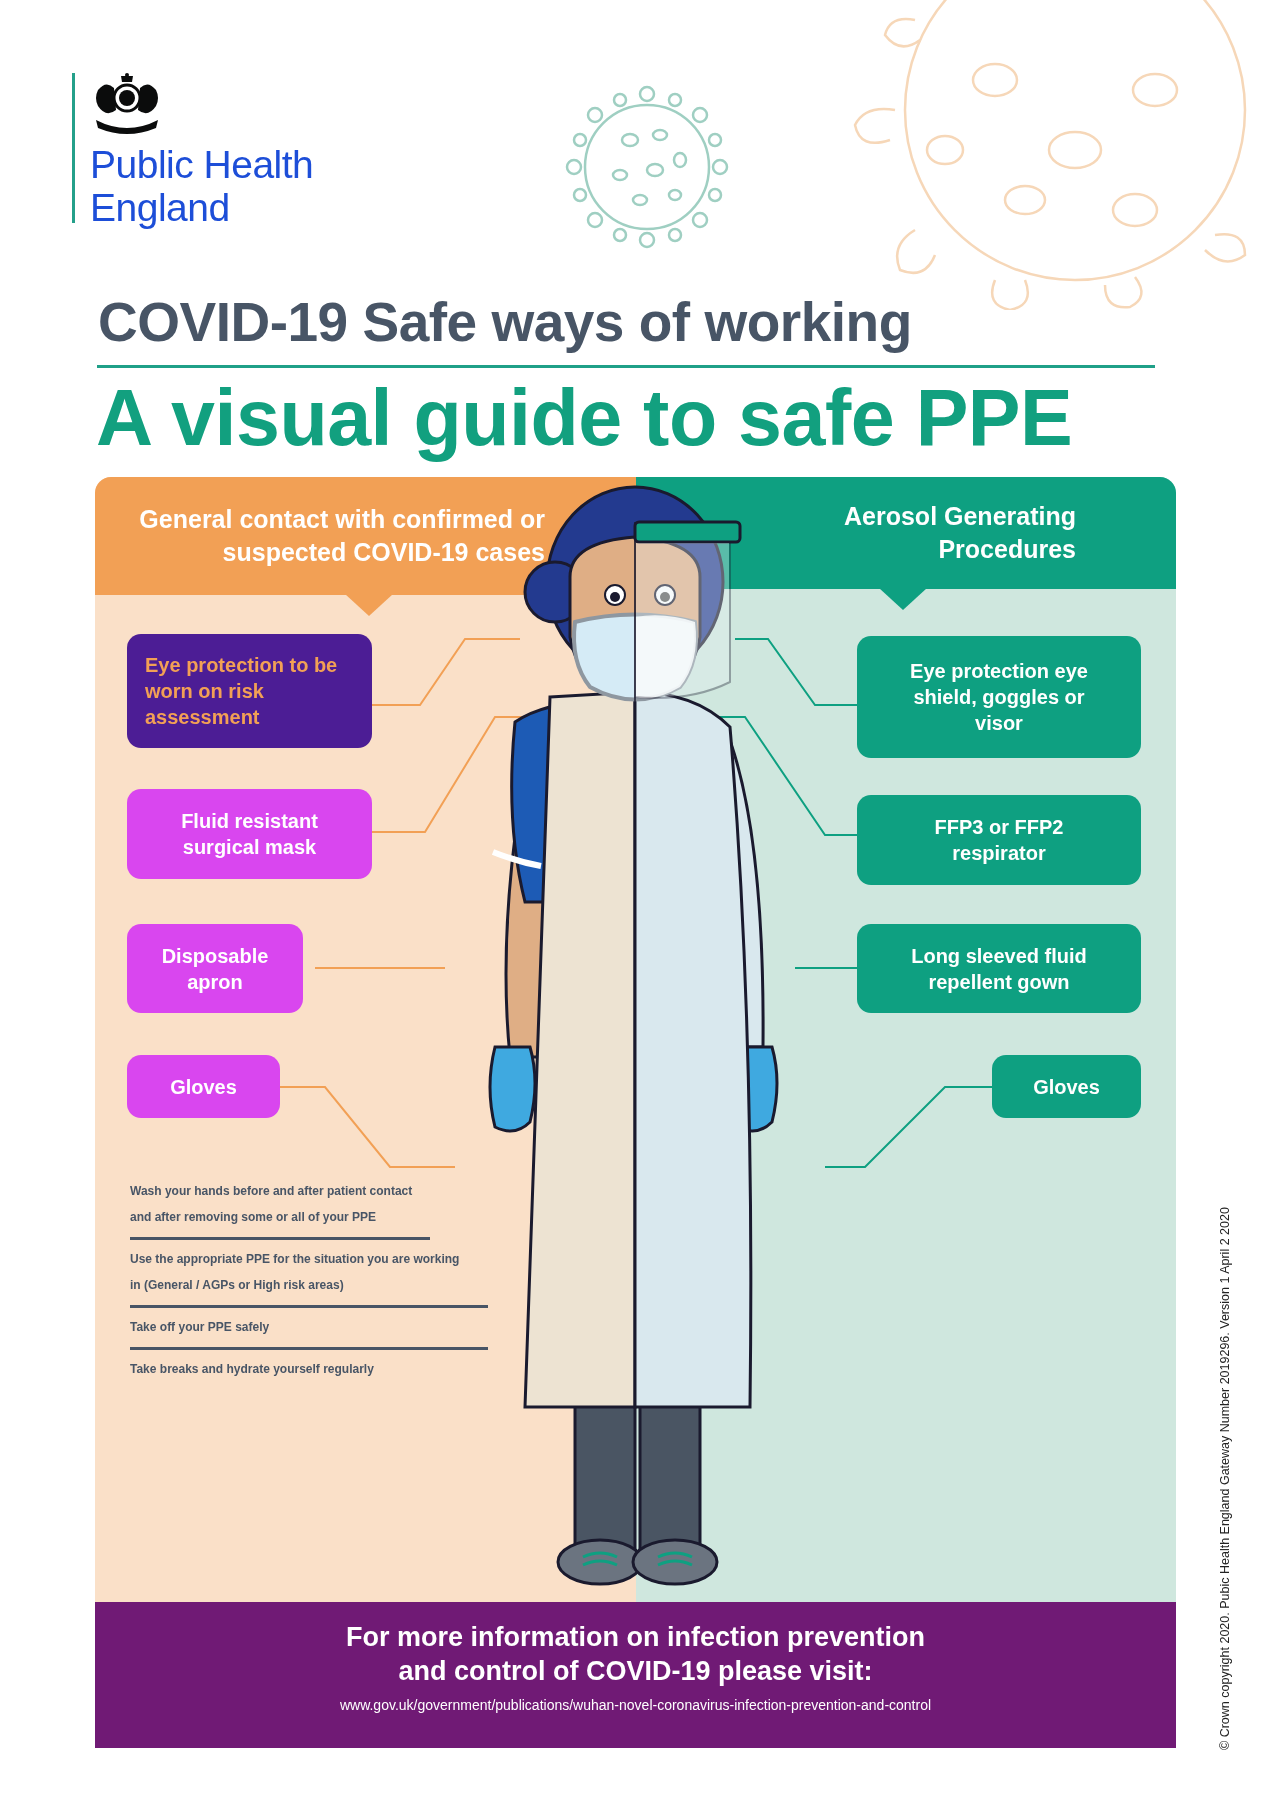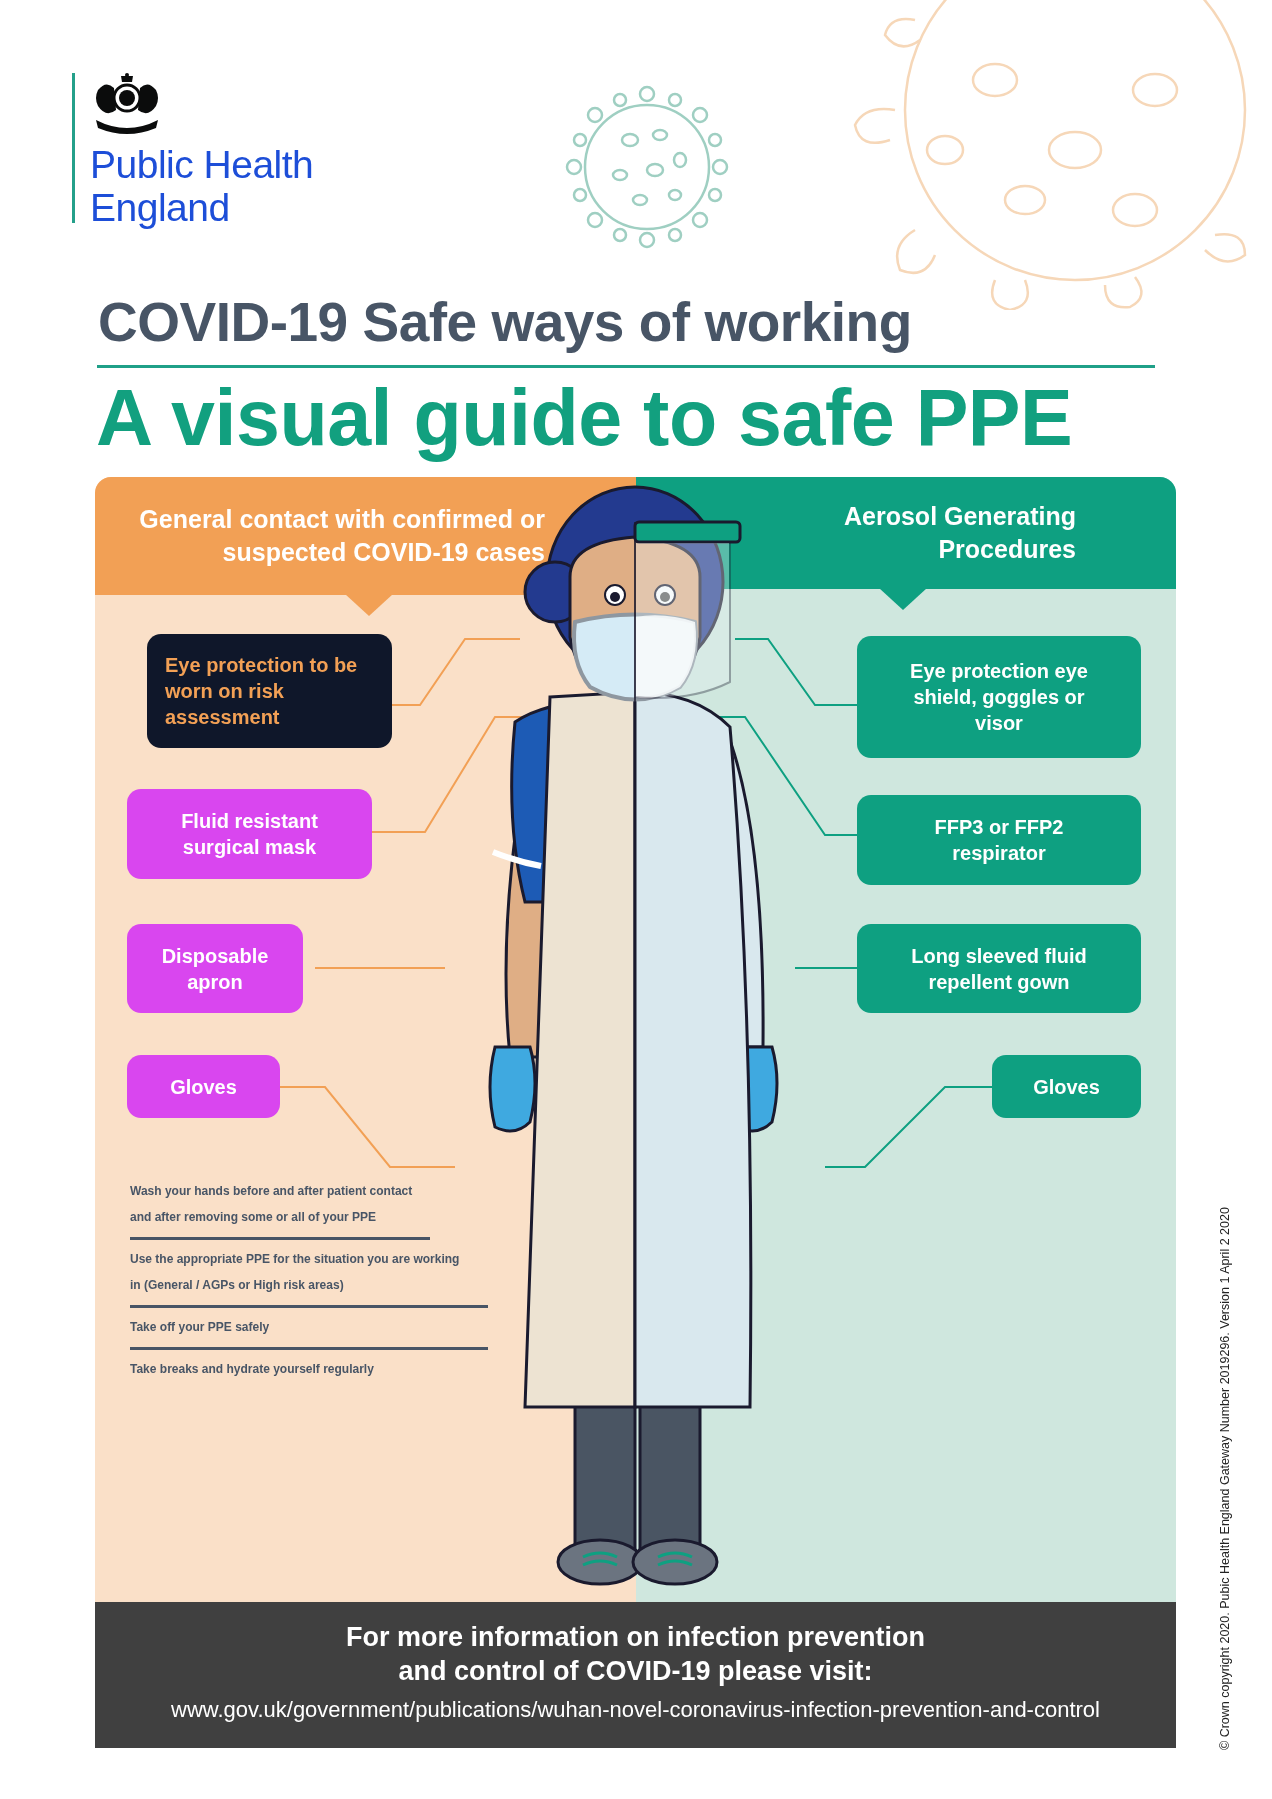--- a/index.html
+++ b/index.html
@@ -31,33 +31,33 @@
   .left-head .head-text { position: absolute; left: 20px; top: 26px; width: 430px; }
   .right-head .head-text { position: absolute; left: 100px; top: 23px; width: 340px; }
   .notch { width: 0; height: 0; border-left: 24px solid transparent; border-right: 24px solid transparent; }
   .notch-left { left: 250px; top: 117px; border-top: 22px solid #f2a055; }
   .notch-right { left: 784px; top: 111px; border-top: 22px solid #0ea081; }
 
   
   .label { display: flex; align-items: center; justify-content: center; text-align: center;
            font-weight: bold; font-size: 20px; line-height: 26px; border-radius: 14px; }
   .label-orange { background: #d946ef; color: #ffffff; }
-  .label-white { background: #0f172a; color: #f2a055; justify-content: flex-start; text-align: left; padding-left: 18px; margin-left: 20px; }
+  .label-white { background: #4c1d95; color: #f2a055; justify-content: flex-start; text-align: left; padding-left: 18px; }
   .label-green { background: #0ea081; color: #ffffff; }
 
   
   .tips { left: 130px; top: 1178px; width: 358px; }
   .tip { font-size: 12px; line-height: 26px; font-weight: bold; color: #485566; padding: 6px 0 7px 0; border-bottom: 3px solid #485566; }
   .tip:last-child { border-bottom: none; }
   .tip:first-child { padding-top: 0; }
 
   
-  .footer { left: 0; top: 1125px; width: 1081px; height: 146px; background: #404040; text-align: center; color: #fff; }
+  .footer { left: 0; top: 1125px; width: 1081px; height: 146px; background: #701a75; text-align: center; color: #fff; }
   .footer-text { position: absolute; left: 0; top: 18px; width: 1081px; font-size: 27px; line-height: 34px; font-weight: bold; }
-  .footer-url { position: absolute; left: 0; top: 95px; width: 1081px; font-size: 22px; }
+  .footer-url { position: absolute; left: 0; top: 95px; width: 1081px; font-size: 14px; }
 
   
   .copyright { left: 1218px; top: 1750px; transform-origin: 0 0; transform: rotate(-90deg); font-size: 12.5px; color: #222; white-space: nowrap; }
 
   .figure { left: 380px; top: 0; }
 </style>
 </head>
 <body>
 
 <svg class="abs virus" style="left:560px;top:80px;" width="175" height="175" viewBox="0 0 175 175">

